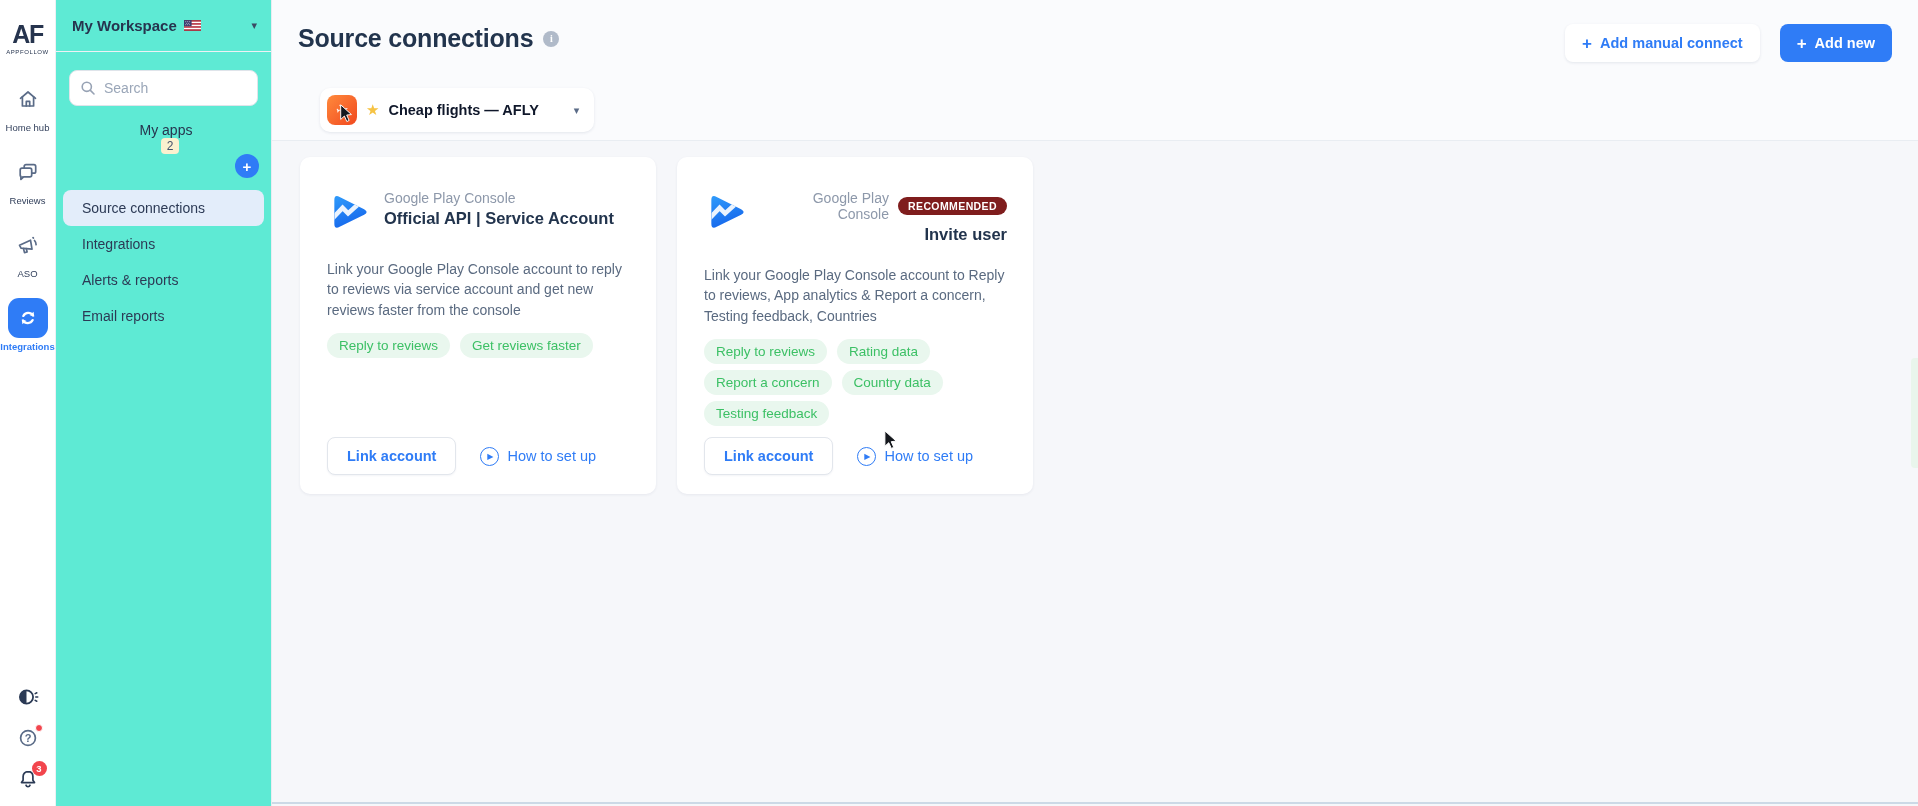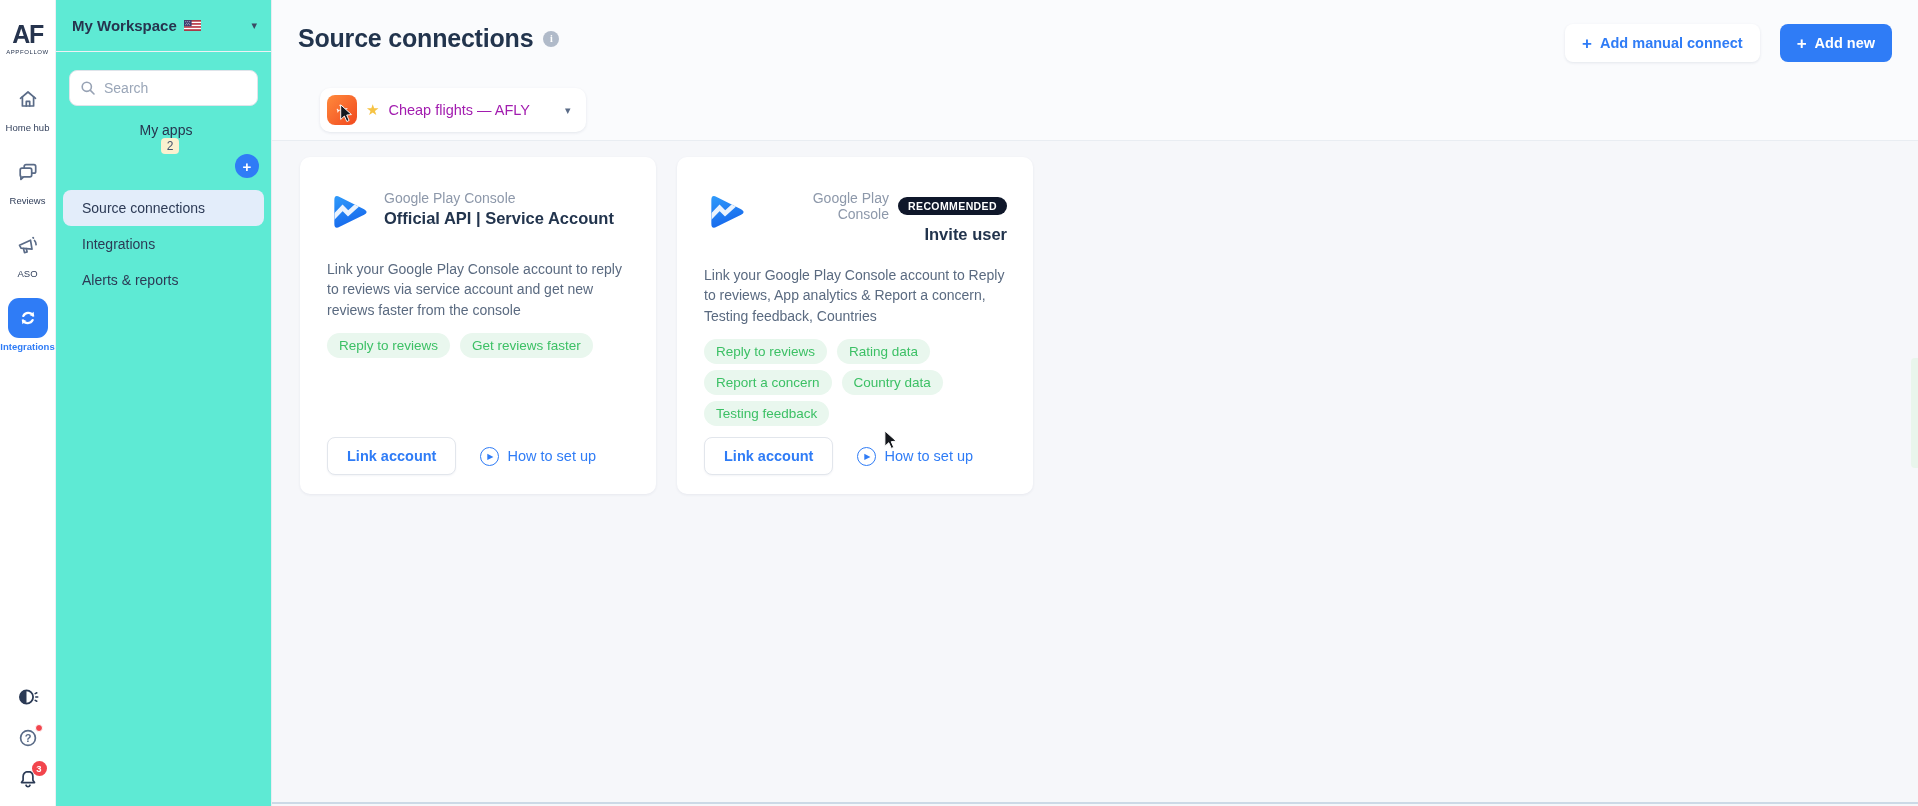--- a/index.html
+++ b/index.html
@@ -59,31 +59,31 @@
   .btn-outline { background:#fff; color:#2f7cf6; box-shadow:0 1px 3px rgba(25,45,90,.10); }
   .btn-primary { background:#2f7cf6; color:#fff; }
   .btn .plus { font-size:17px; font-weight:bold; line-height:1; }
 
   .selector { position:absolute; left:48px; top:88px; height:44px; background:#fff; border-radius:10px;
     box-shadow:0 1px 3px rgba(25,45,90,.10); display:flex; align-items:center; gap:9px; padding:0 15px 0 7px; cursor:pointer; }
   .app-ic { width:30px; height:30px; border-radius:8px; background:linear-gradient(135deg,#ff8a3c,#f1491f);
     display:flex; align-items:center; justify-content:center; }
   .app-ic span { color:#fff; font-size:15px; transform:rotate(-12deg); font-family:"DejaVu Sans", sans-serif; }
   .sel-star { color:#f6c344; font-size:15px; font-family:"DejaVu Sans", sans-serif; }
-  .sel-name { font-size:14.5px; font-weight:400; color:#a21caf; }
+  .sel-name { font-size:14.5px; font-weight:700; color:#0f172a; }
   .sel-caret { margin-left:26px; font-size:11px; color:#5a6b87; }
 
   
   .cards { position:absolute; left:28px; top:157px; display:flex; gap:21px; }
   .card { width:356px; height:337px; background:#fff; border-radius:10px; box-shadow:0 1px 3px rgba(25,45,90,.07);
     padding:33px 26px 0 27px; position:relative; }
   .card-head { display:flex; gap:13px; align-items:flex-start;text-align:right; }
   .provider-row { display:flex; align-items:center; gap:9px; }
   .provider { font-size:14px; color:#8d98aa; }
-  .rec-badge { background:#0f172a; color:#fff; font-size:10.5px; font-weight:bold; letter-spacing:.4px;
+  .rec-badge { background:#7f1d1d; color:#fff; font-size:10.5px; font-weight:bold; letter-spacing:.4px;
     padding:3px 10px; border-radius:11px; }
   .rec-badge:empty { display:none; }
   .card-title { font-size:16.5px; font-weight:bold; color:#22344d; margin-top:3px; }
   .card-desc { margin-top:21px; font-size:14px; color:#5a6a80; line-height:1.45; }
   .card-tags { margin-top:13px; display:flex; flex-wrap:wrap; column-gap:10px; row-gap:6px; max-width:305px; }
   .tag { background:#e9f7ee; color:#3cc065; font-size:13.5px; padding:5px 12px; border-radius:14px; white-space:nowrap; }
   .card-footer { position:absolute; left:27px; bottom:19px; display:flex; align-items:center; }
   .link-btn { height:38px; padding:0 19px; border:1px solid #e2e6ec; border-radius:8px; background:#fff;
     color:#2f7cf6; font-size:14.5px; font-weight:bold; cursor:pointer; box-shadow:0 1px 2px rgba(25,45,90,.05);
     font-family:"Liberation Sans", sans-serif; }
@@ -233,20 +233,23 @@
   <div class="menu">
     <div class="menu-item active">
       <span>Source connections</span>
     </div>
     <div class="menu-item">
       <span>Integrations</span>
     </div>
     <div class="menu-item">
       <span>Alerts &amp; reports</span>
     </div>
+    <div class="menu-item">
+      <span>Email reports</span>
+    </div>
   </div>
 </div>
 
 <div class="main">
   <div class="main-header">
     <div class="title-row">
       <span class="page-title">Source connections</span>
       <span class="info-icon">i</span>
     </div>
     <div class="header-actions">

